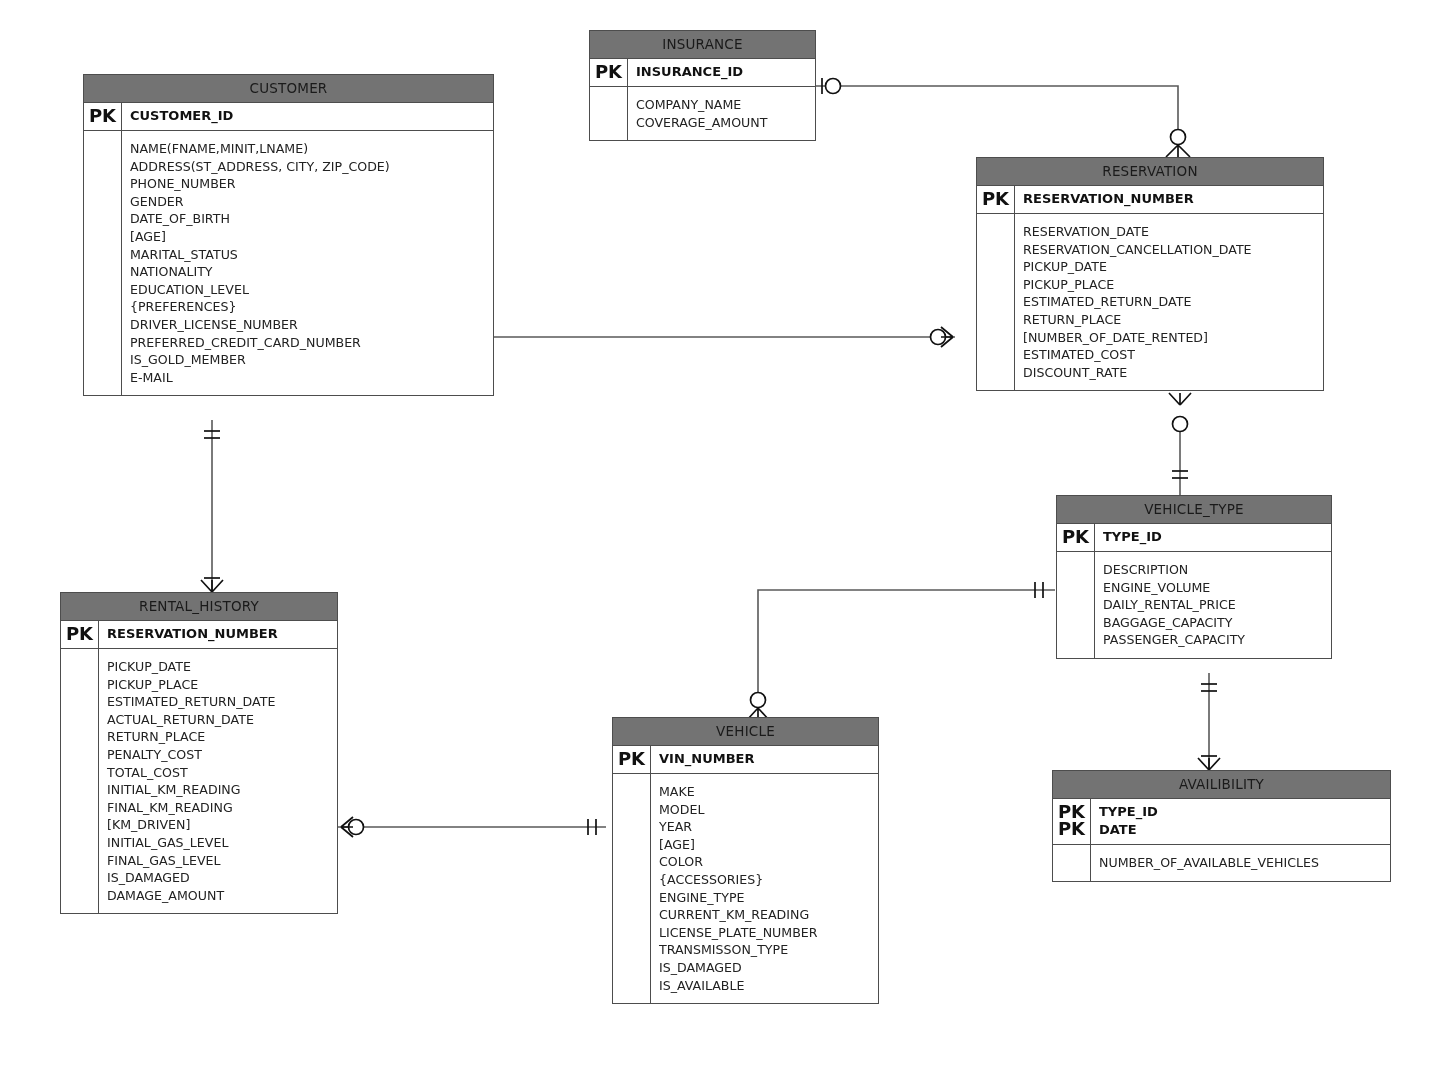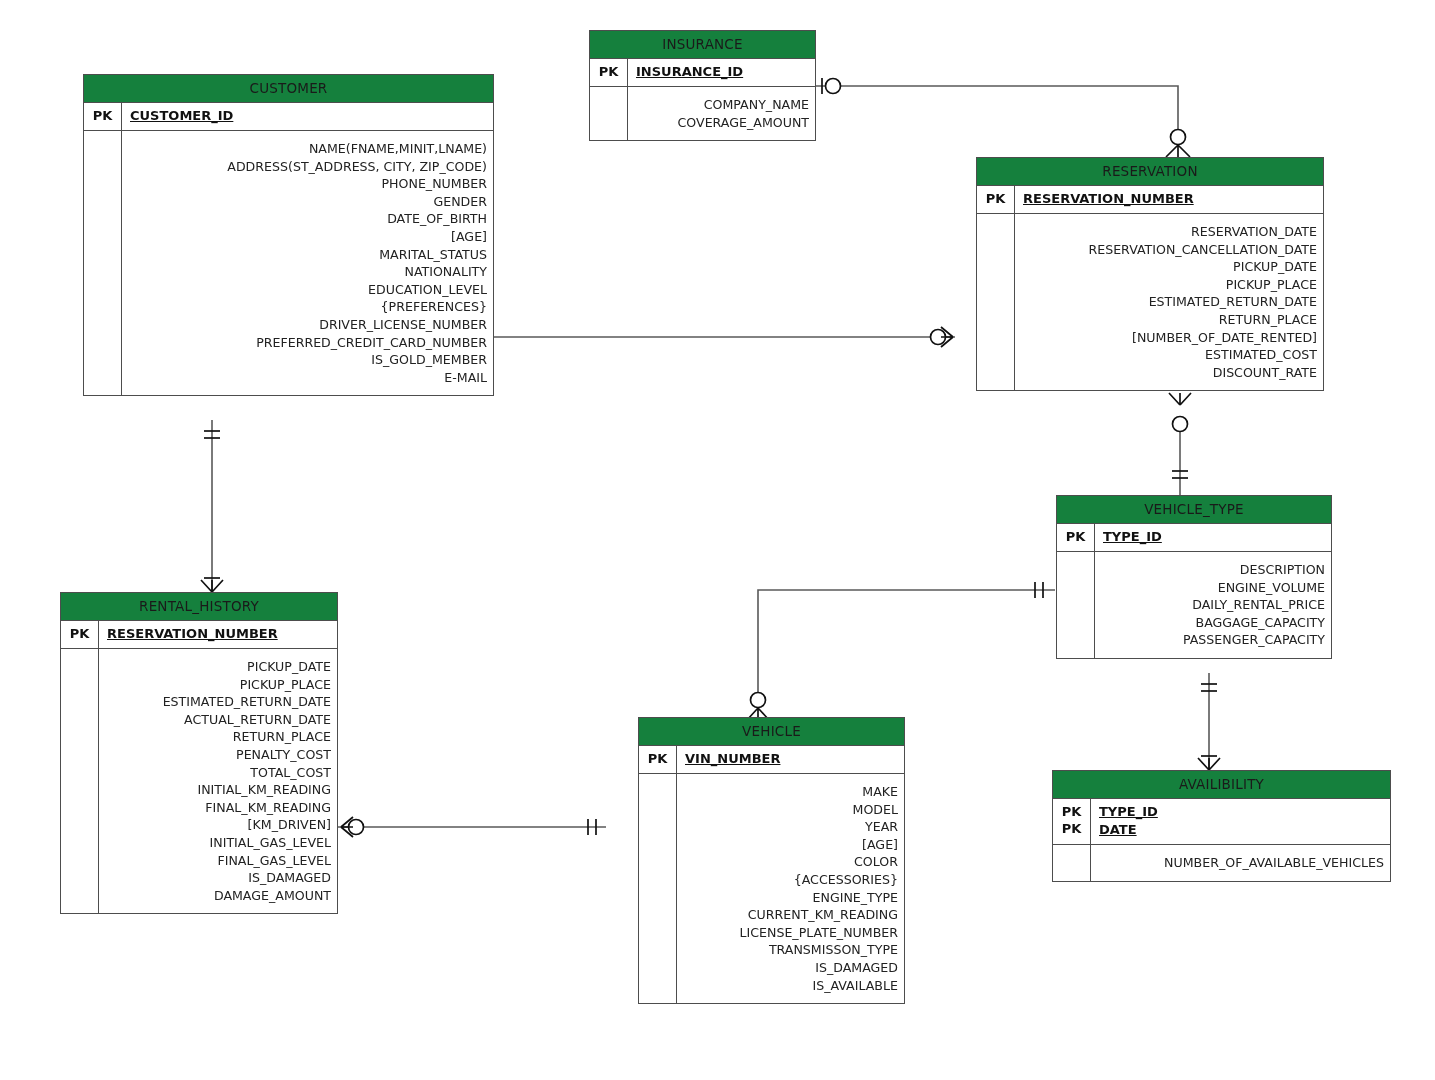--- a/index.html
+++ b/index.html
@@ -1,30 +1,30 @@
 <!DOCTYPE html>
 <html><head>
 <meta charset="utf-8">
 <style>
   html,body{margin:0;padding:0;background:#ffffff;}
   body{font-family:"DejaVu Sans","Liberation Sans",sans-serif;}
   #canvas{position:relative;width:1435px;height:1080px;background:#ffffff;overflow:hidden;}
 
   .entity{position:absolute;box-sizing:border-box;border:1.4px solid #4d4d4d;background:#ffffff;}
   .ent-title{box-sizing:border-box;height:28px;line-height:26px;text-align:center;
-             background:#15803d;border-bottom:1.4px solid #4d4d4d;font-size:13.5px;color:#1a1a1a;letter-spacing:.2px;}
+             background:#737373;border-bottom:1.4px solid #4d4d4d;font-size:13.5px;color:#1a1a1a;letter-spacing:.2px;}
   .row{display:flex;box-sizing:border-box;}
   .pk-sec{border-bottom:1.4px solid #4d4d4d;}
   .pk-col{box-sizing:border-box;width:38px;flex:0 0 38px;border-right:1.4px solid #4d4d4d;
-          font-size:13px;font-weight:bold;color:#111;padding:4px 0 4px 0;text-align:center;line-height:17px;}
+          font-size:18px;font-weight:bold;color:#111;padding:4px 0 4px 0;text-align:center;line-height:17px;}
   .pk-col.tall{padding-top:4px;}
   .fld-col{box-sizing:border-box;flex:1 1 auto;padding:4px 6px 5px 8px;}
-  .pk-field{font-size:13px;color:#111;font-weight:bold;text-decoration:underline;line-height:18px;white-space:nowrap;}
+  .pk-field{font-size:13px;color:#111;font-weight:bold;line-height:18px;white-space:nowrap;}
   .attr{font-size:12.6px;color:#222;line-height:17.6px;white-space:nowrap;}
-  .body-sec .fld-col{padding-top:9px;padding-bottom:9px;text-align:right;}
+  .body-sec .fld-col{padding-top:9px;padding-bottom:9px;}
   .body-sec .pk-col{border-right:1.4px solid #4d4d4d;}
 
   svg.links{position:absolute;left:0;top:0;width:1435px;height:1080px;pointer-events:none;}
   svg.links path,svg.links line{stroke:#595959;stroke-width:1.6px;fill:none;}
   svg.links .sym{stroke:#111;stroke-width:1.7px;fill:none;}
   svg.links .symf{stroke:#111;stroke-width:1.7px;fill:#ffffff;}
 </style>
 </head>
 <body>
 
@@ -221,21 +221,21 @@
         <div class="attr">FINAL_KM_READING</div>
         <div class="attr">[KM_DRIVEN]</div>
         <div class="attr">INITIAL_GAS_LEVEL</div>
         <div class="attr">FINAL_GAS_LEVEL</div>
         <div class="attr">IS_DAMAGED</div>
         <div class="attr">DAMAGE_AMOUNT</div>
       </div>
     </div>
   </div>
 
-  <div class="entity" style="left:638px;top:717px;width:267px;">
+  <div class="entity" style="left:612px;top:717px;width:267px;">
     <div class="ent-title">VEHICLE</div>
     <div class="row pk-sec">
       <div class="pk-col">PK</div>
       <div class="fld-col">
         <div class="pk-field">VIN_NUMBER</div>
       </div>
     </div>
     <div class="row body-sec">
       <div class="pk-col">&nbsp;</div>
       <div class="fld-col">

